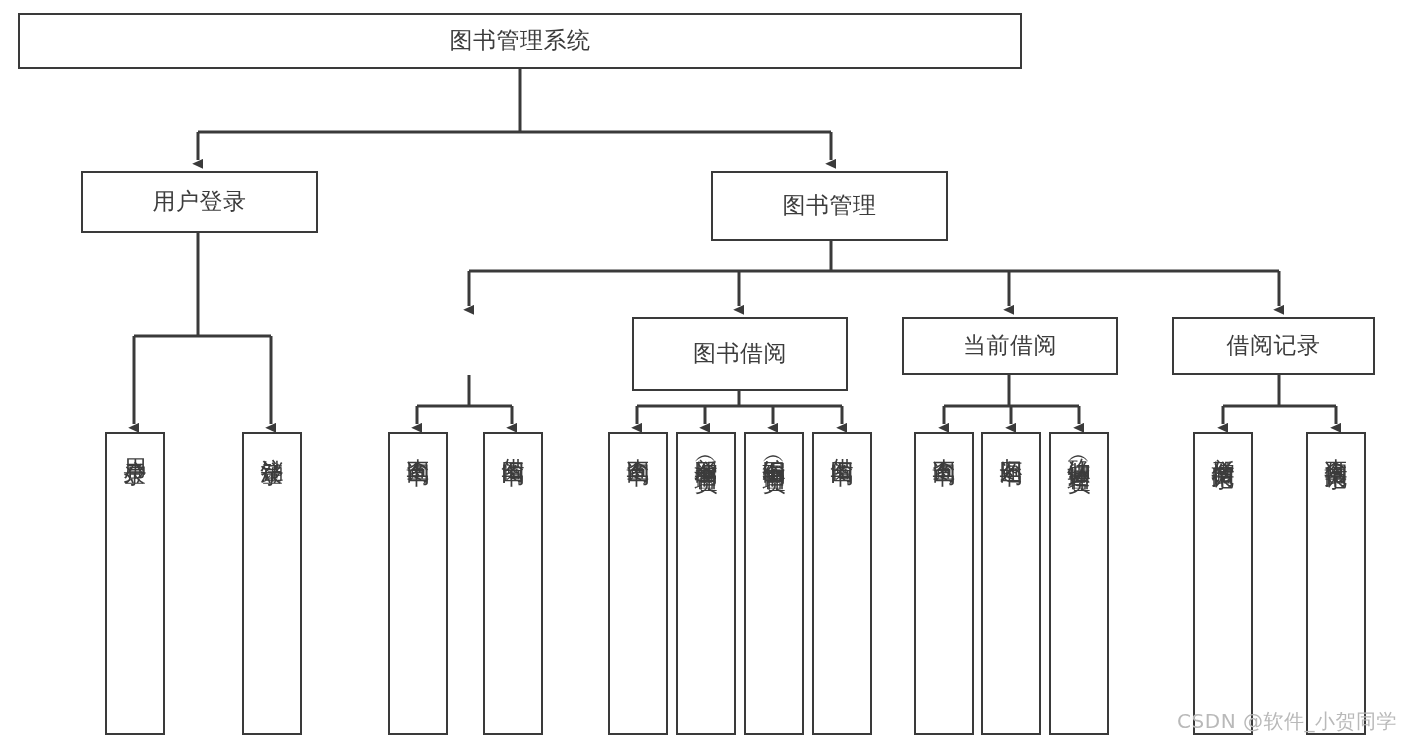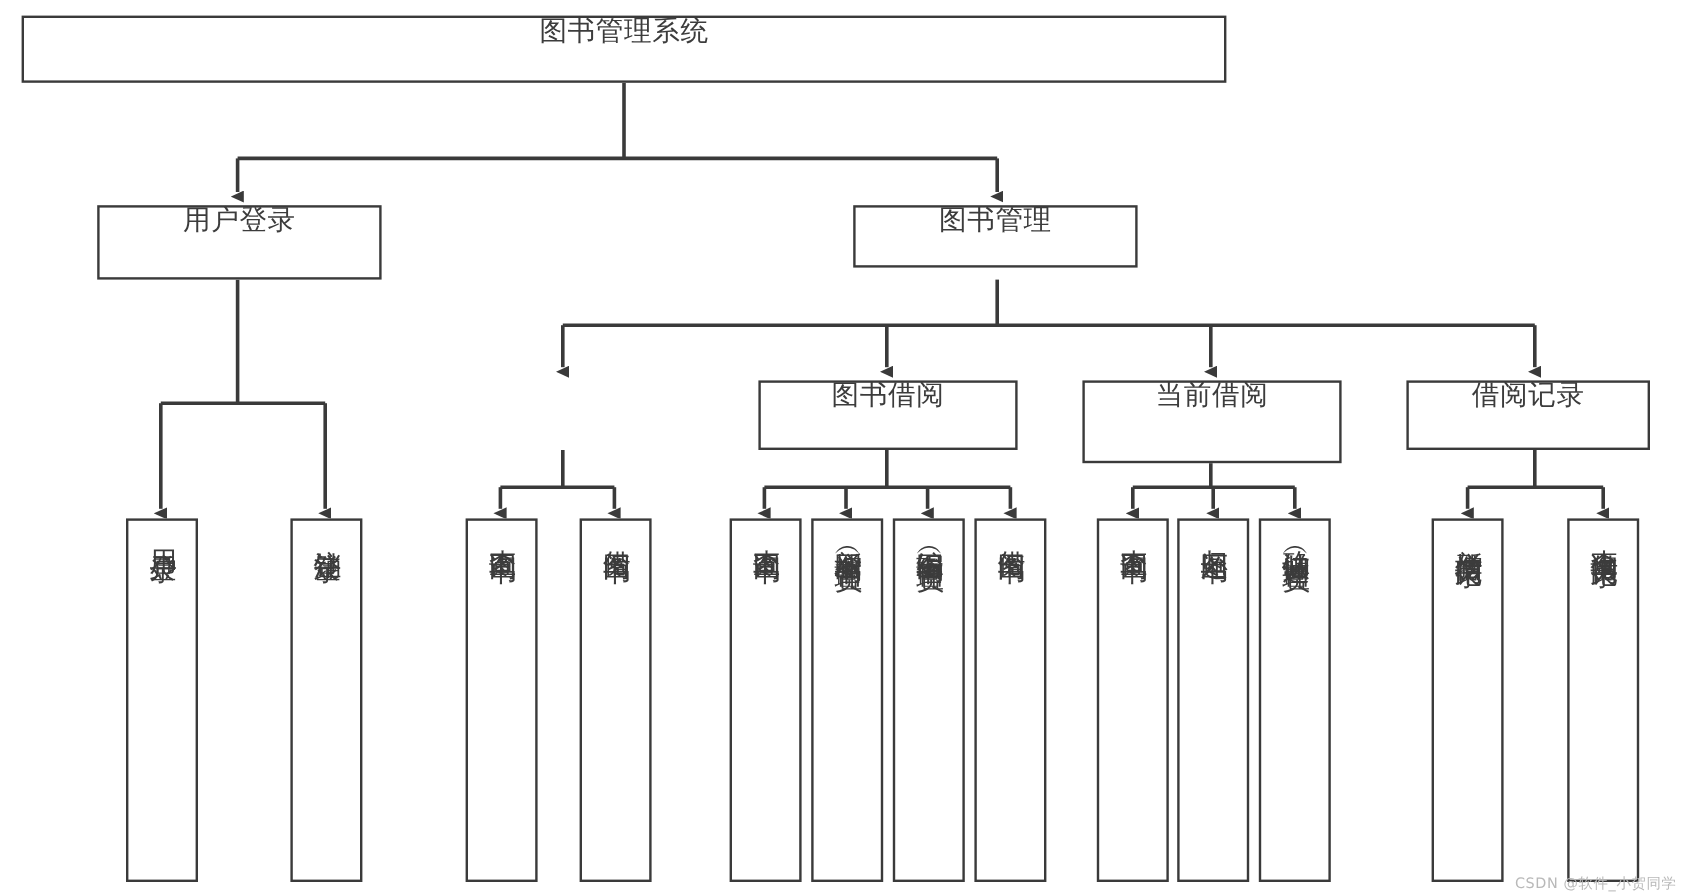--- a/index.html
+++ b/index.html
@@ -25,21 +25,21 @@
     width: 1405px;
     height: 747px;
     pointer-events: none;
   }
   .node {
     position: absolute;
     box-sizing: border-box;
     background: #ffffff;
     border: 2.5px solid #3a3a3a;
     display: flex;
-    align-items: flex-start;
+    align-items: center;
     justify-content: center;
     color: #3b3b3b;
   }
   .node .label {
     display: block;
     text-align: center;
     line-height: 1.04;
     color: #3c3c3c;
   }
   .node.horizontal .label {
@@ -56,22 +56,22 @@
     writing-mode: vertical-rl;
     text-orientation: upright;
     font-size: 23px;
     line-height: 1.0;
     letter-spacing: 2px;
     white-space: nowrap;
   }
   .watermark {
     position: absolute;
     right: 8px;
-    bottom: 2px;
-    font-size: 12px;
+    bottom: 12px;
+    font-size: 20px;
     color: #b9b9b9;
     letter-spacing: 0.5px;
     white-space: nowrap;
     font-family: "DejaVu Sans", "Liberation Sans", sans-serif;
   }
 </style>
 </head>
 <body>
 
 <div id="canvas">
@@ -127,30 +127,30 @@
   </svg>
 
   <div class="node horizontal" style="left:18px; top:13px; width:1004px; height:56px;">
     <span class="label">图书管理系统</span>
   </div>
 
   <div class="node horizontal" style="left:81px; top:171px; width:237px; height:62px;">
     <span class="label">用户登录</span>
   </div>
 
-  <div class="node horizontal" style="left:711px; top:171px; width:237px; height:52px;">
+  <div class="node horizontal" style="left:711px; top:171px; width:237px; height:70px;">
     <span class="label">图书管理</span>
   </div>
 
 
-  <div class="node horizontal" style="left:632px; top:317px; width:216px; height:58px;">
+  <div class="node horizontal" style="left:632px; top:317px; width:216px; height:74px;">
     <span class="label">图书借阅</span>
   </div>
 
-  <div class="node horizontal" style="left:902px; top:317px; width:216px; height:69px;">
+  <div class="node horizontal" style="left:902px; top:317px; width:216px; height:58px;">
     <span class="label">当前借阅</span>
   </div>
 
   <div class="node horizontal" style="left:1172px; top:317px; width:203px; height:58px;">
     <span class="label">借阅记录</span>
   </div>
 
   <div class="node vertical" style="left:105px; top:432px; width:60px; height:303px;">
     <span class="label">用户登录</span>
   </div>

